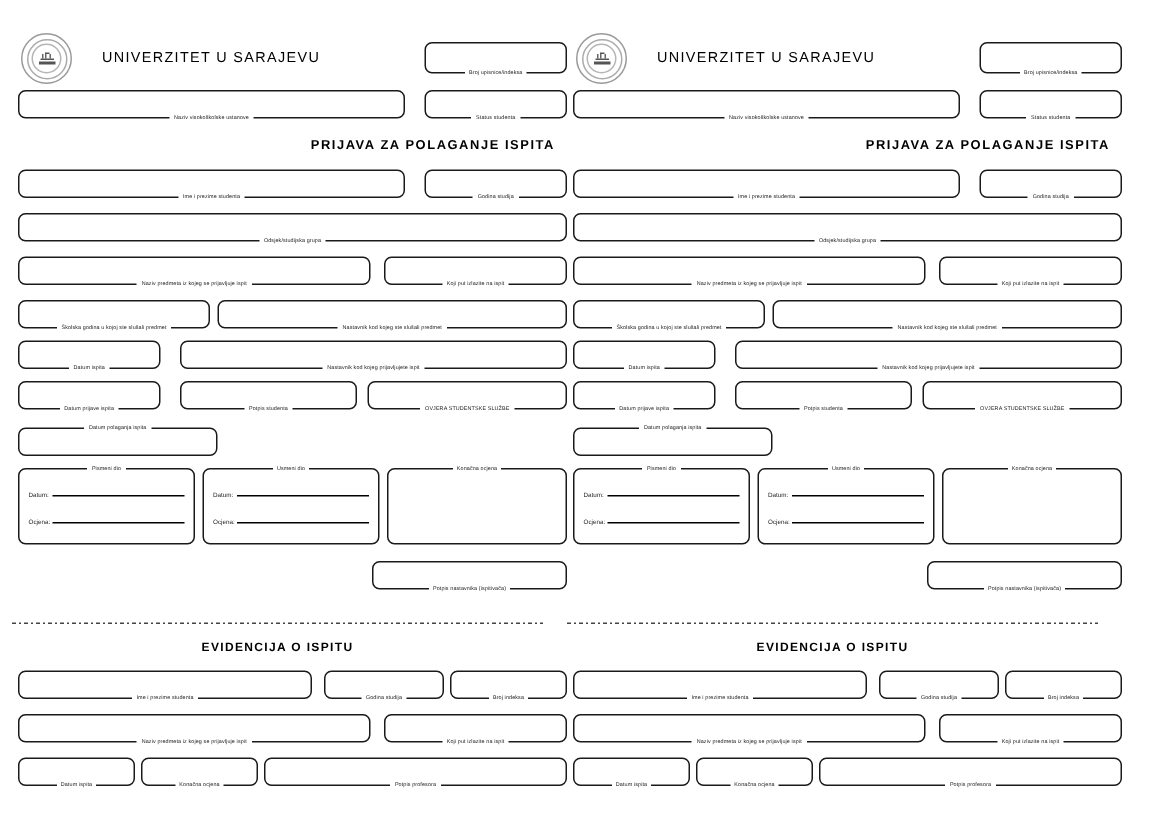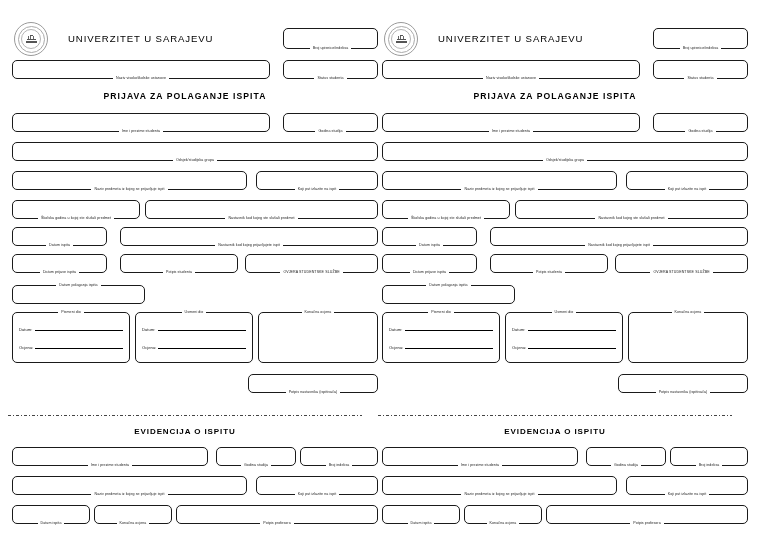--- a/index.html
+++ b/index.html
@@ -91,21 +91,21 @@
   }
   .uni-name {
     position: absolute;
     font-size: 9.6px;
     letter-spacing: .9px;
     white-space: nowrap;
   }
   .form-title {
     position: absolute;
     left: 0; right: 0;
-    text-align: center;
+    text-align: right;
     font-size: 8.6px;
     font-weight: bold;
     letter-spacing: 1.05px;
     white-space: nowrap;
   }
 
   
   .grade-row {
     position: absolute;
     left: 6px; right: 6px;

